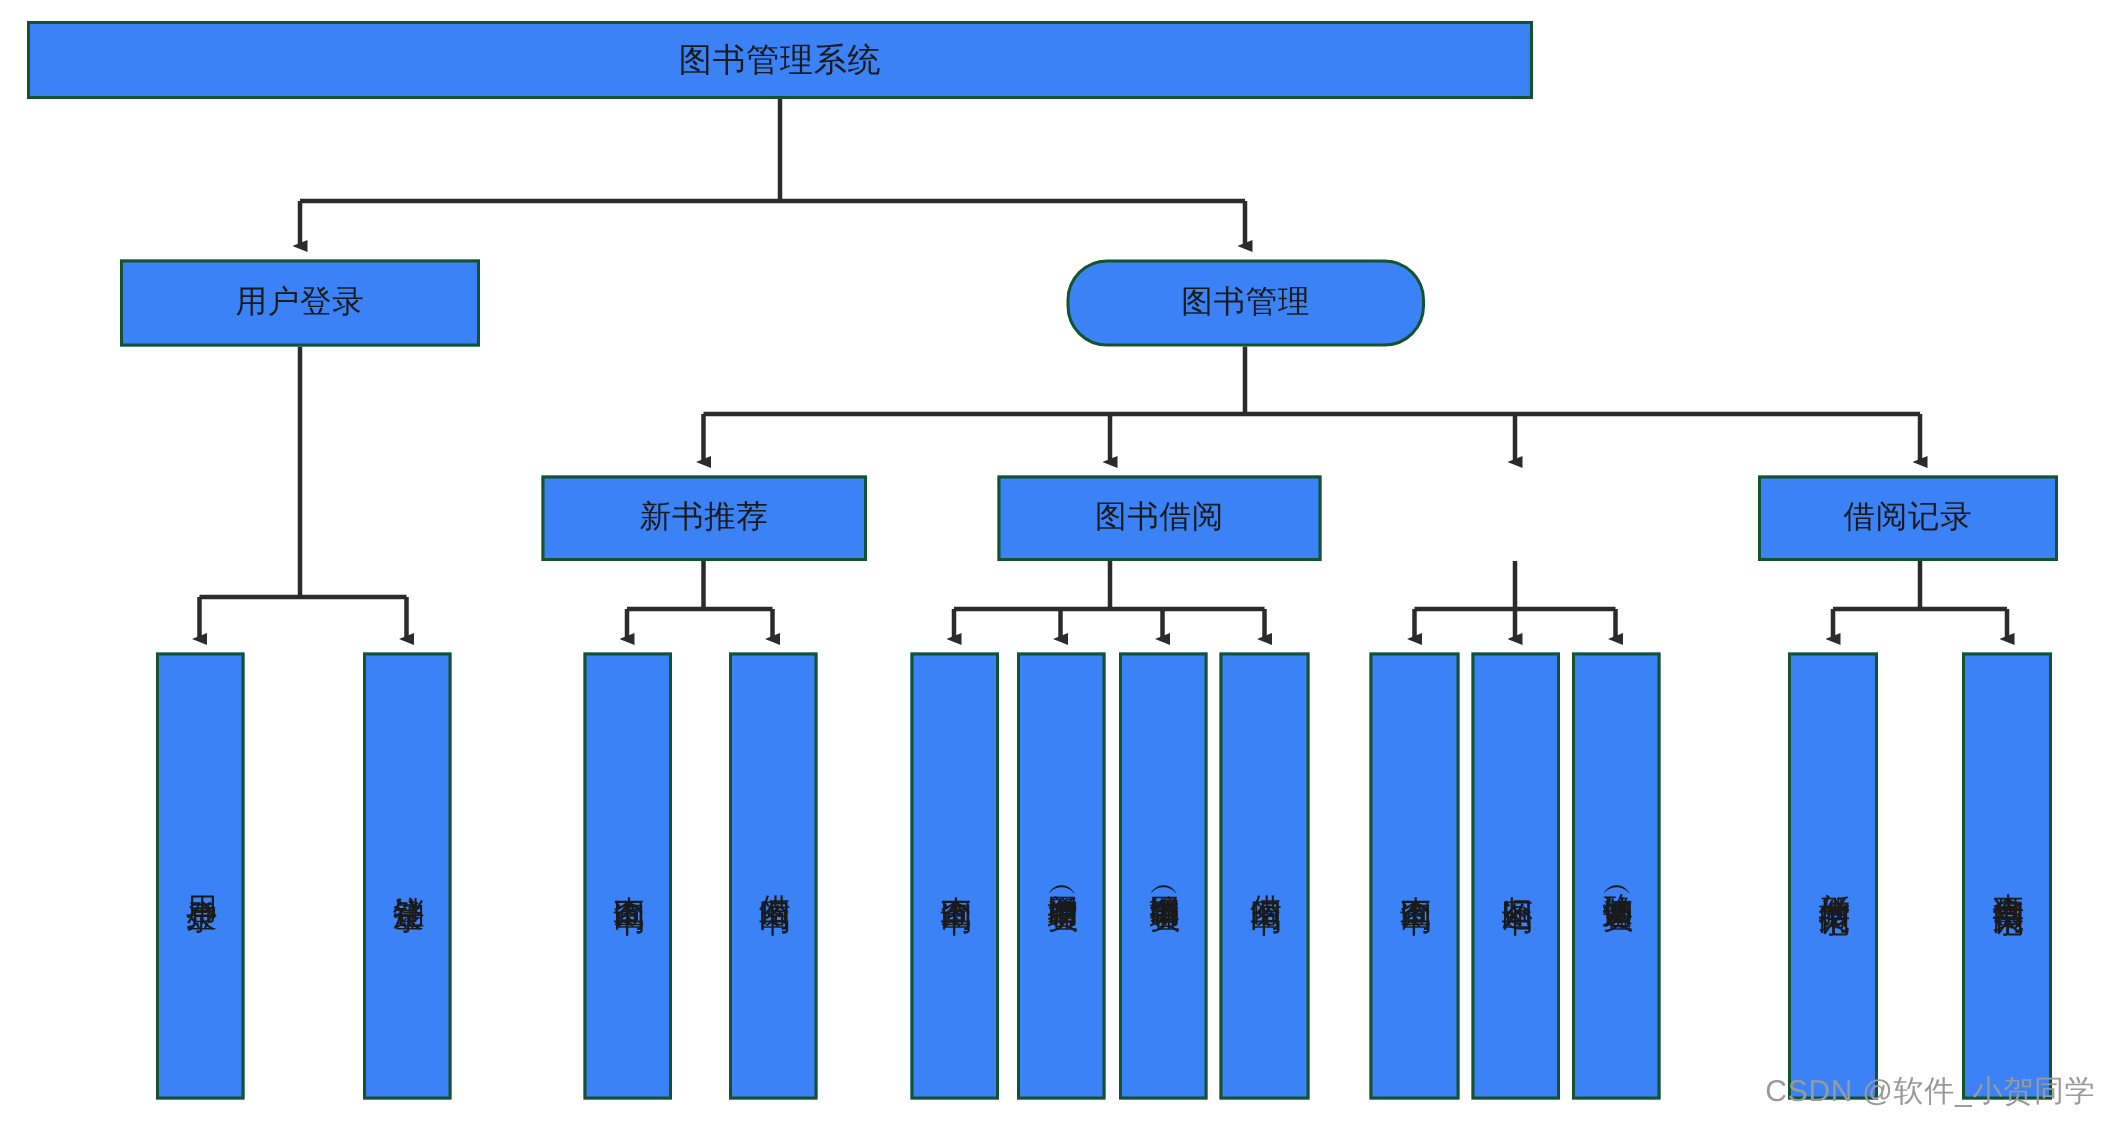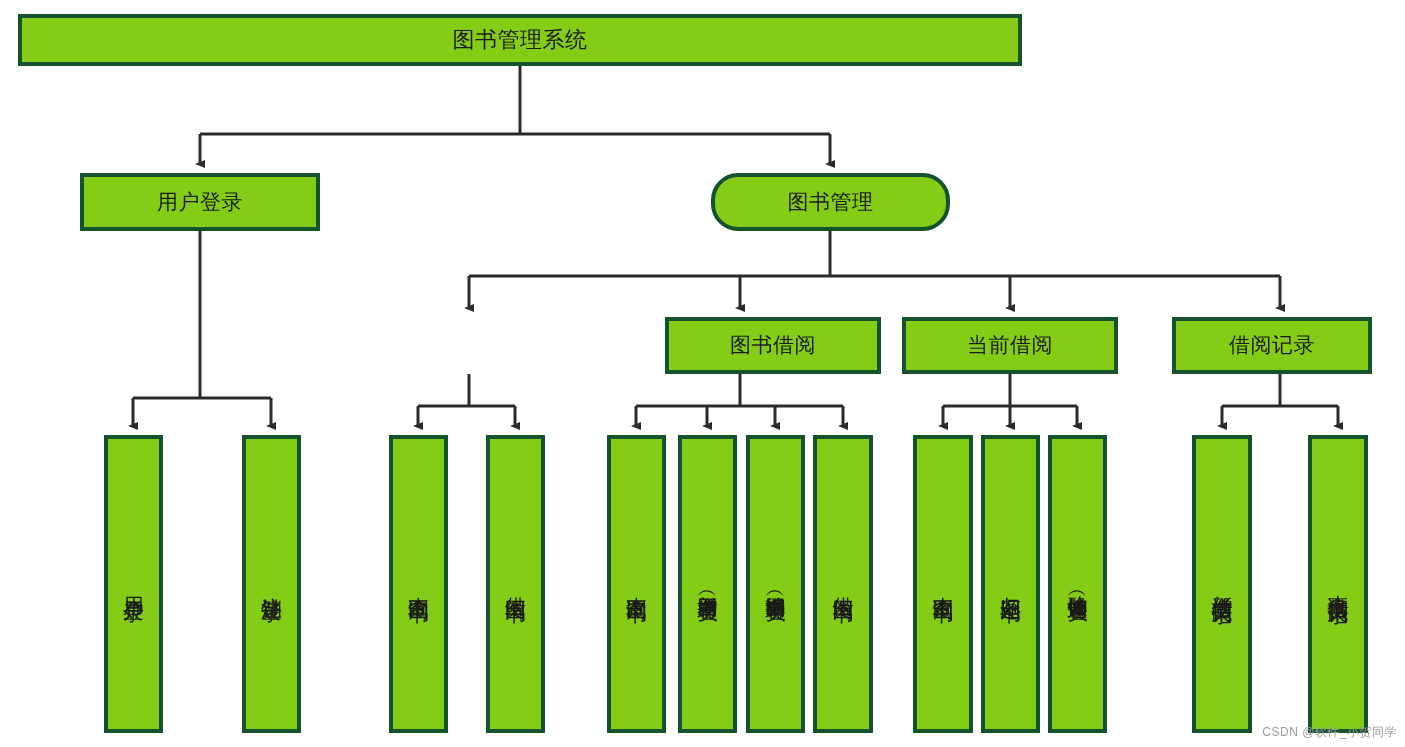--- a/index.html
+++ b/index.html
@@ -21,22 +21,22 @@
     position: absolute;
     left: 0;
     top: 0;
     width: 1405px;
     height: 747px;
     pointer-events: none;
   }
   .node {
     position: absolute;
     box-sizing: border-box;
-    background: #84cc16;
-    border: 4px solid #14532d;
+    background: #3b82f6;
+    border: 2px solid #14532d;
     display: flex;
     align-items: center;
     justify-content: center;
     color: #1a1a1a;
   }
   .node .lbl {
     display: block;
     text-align: center;
     line-height: 1.15;
     white-space: nowrap;
@@ -61,21 +61,21 @@
     white-space: nowrap;
   }
   .node.vert.tall .lbl {
     font-size: 20px;
     letter-spacing: 1px;
   }
   #watermark {
     position: absolute;
     right: 8px;
     bottom: 6px;
-    font-size: 12px;
+    font-size: 20px;
     color: #9a9a9a;
     letter-spacing: 0.5px;
     white-space: nowrap;
   }
 </style>
 </head>
 <body>
 
 <div id="canvas">
 
@@ -134,26 +134,26 @@
     <span class="lbl">图书管理系统</span>
   </div>
 
   <div class="node horiz" style="left:80px; top:173px; width:240px; height:58px;">
     <span class="lbl">用户登录</span>
   </div>
   <div class="node horiz" style="left:711px; top:173px; width:239px; height:58px;border-radius:27px;">
     <span class="lbl">图书管理</span>
   </div>
 
+  <div class="node horiz" style="left:361px; top:317px; width:217px; height:57px;">
+    <span class="lbl">新书推荐</span>
+  </div>
   <div class="node horiz" style="left:632px; top:317px; width:216px; height:57px;margin-left:33px;">
     <span class="lbl">图书借阅</span>
   </div>
-  <div class="node horiz" style="left:902px; top:317px; width:216px; height:57px;">
-    <span class="lbl">当前借阅</span>
-  </div>
   <div class="node horiz" style="left:1172px; top:317px; width:200px; height:57px;">
     <span class="lbl">借阅记录</span>
   </div>
 
   <div class="node vert" style="left:104px; top:435px; width:59px; height:298px;">
     <span class="lbl">用户登录</span>
   </div>
   <div class="node vert" style="left:242px; top:435px; width:59px; height:298px;">
     <span class="lbl">注销登录</span>
   </div>

